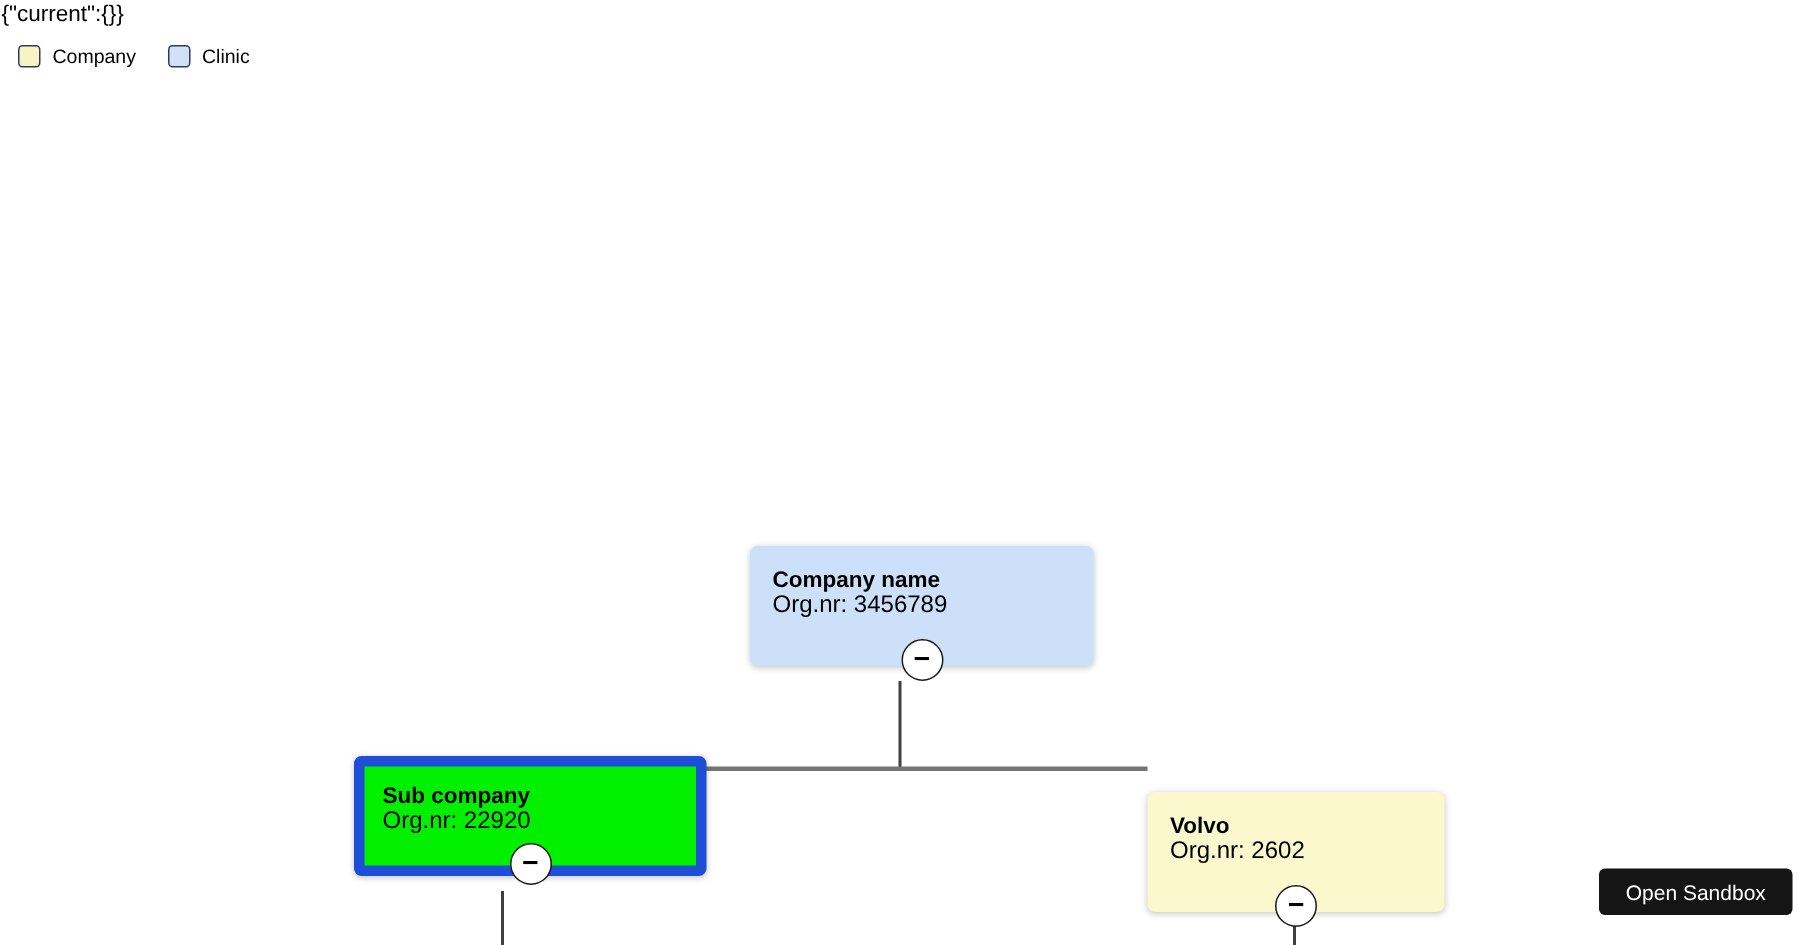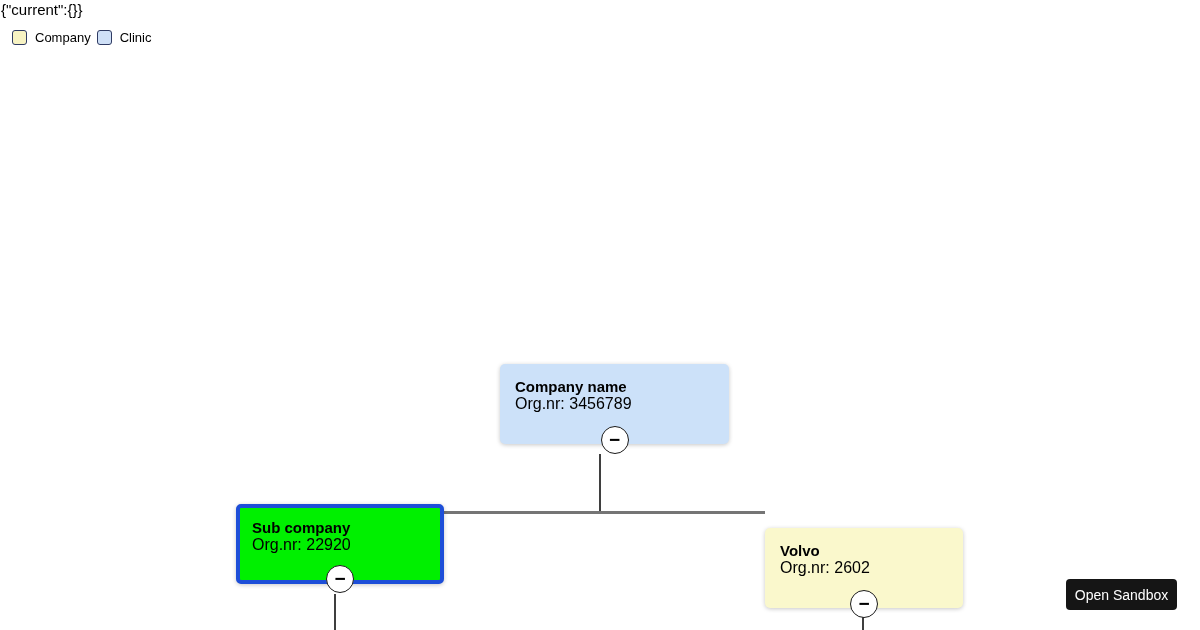--- a/index.html
+++ b/index.html
@@ -27,21 +27,21 @@
     color: #000;
   }
 
   
   .legend {
     position: absolute;
     left: 12px;
     top: 30px;
     display: flex;
     align-items: flex-end;
-    gap: 6px;
+    gap: 21px;
   }
   .legend-item {
     display: flex;
     align-items: center;
   }
   .legend-swatch {
     width: 13px;
     height: 13px;
     border: 1px solid #2f3b63;
     border-radius: 3px;
@@ -66,22 +66,22 @@
     position: absolute;
     box-sizing: border-box;
     width: 229px;
     height: 80px;
     border-radius: 5px;
     padding: 14px 15px;
     box-shadow: 0 1px 4px rgba(0,0,0,0.22);
     cursor: pointer;
   }
   .node-root  { left: 500px; top: 364px; background: #cce1f9; }
-  .node-sub   { left: 236px; top: 504px; width: 208px; background: #00f000;
-                border: 4px solid #1d4ed8; padding: 11px 12px; }
+  .node-sub   { left: 236px; top: 504px; width: 235px; background: #00f000;
+                border: 7px solid #1d4ed8; padding: 11px 12px; }
   .node-volvo { left: 765px; top: 528px; width: 198px; background: #faf8cc; }
 
   .node-title {
     font-size: 15px;
     font-weight: bold;
     line-height: 17px;
     color: #000;
   }
   .node-org {
     font-size: 16px;
@@ -115,21 +115,21 @@
     line-height: 1;
     margin-top: -2px;
     color: #000;
   }
 
   
   .sandbox-btn {
     position: absolute;
     left: 1066px;
     top: 579px;
-    width: 111px;
+    width: 129px;
     height: 31px;
     background: #151515;
     color: #ffffff;
     border: none;
     border-radius: 4px;
     font-family: "Liberation Sans", sans-serif;
     font-size: 14px;
     display: flex;
     align-items: center;
     justify-content: center;

